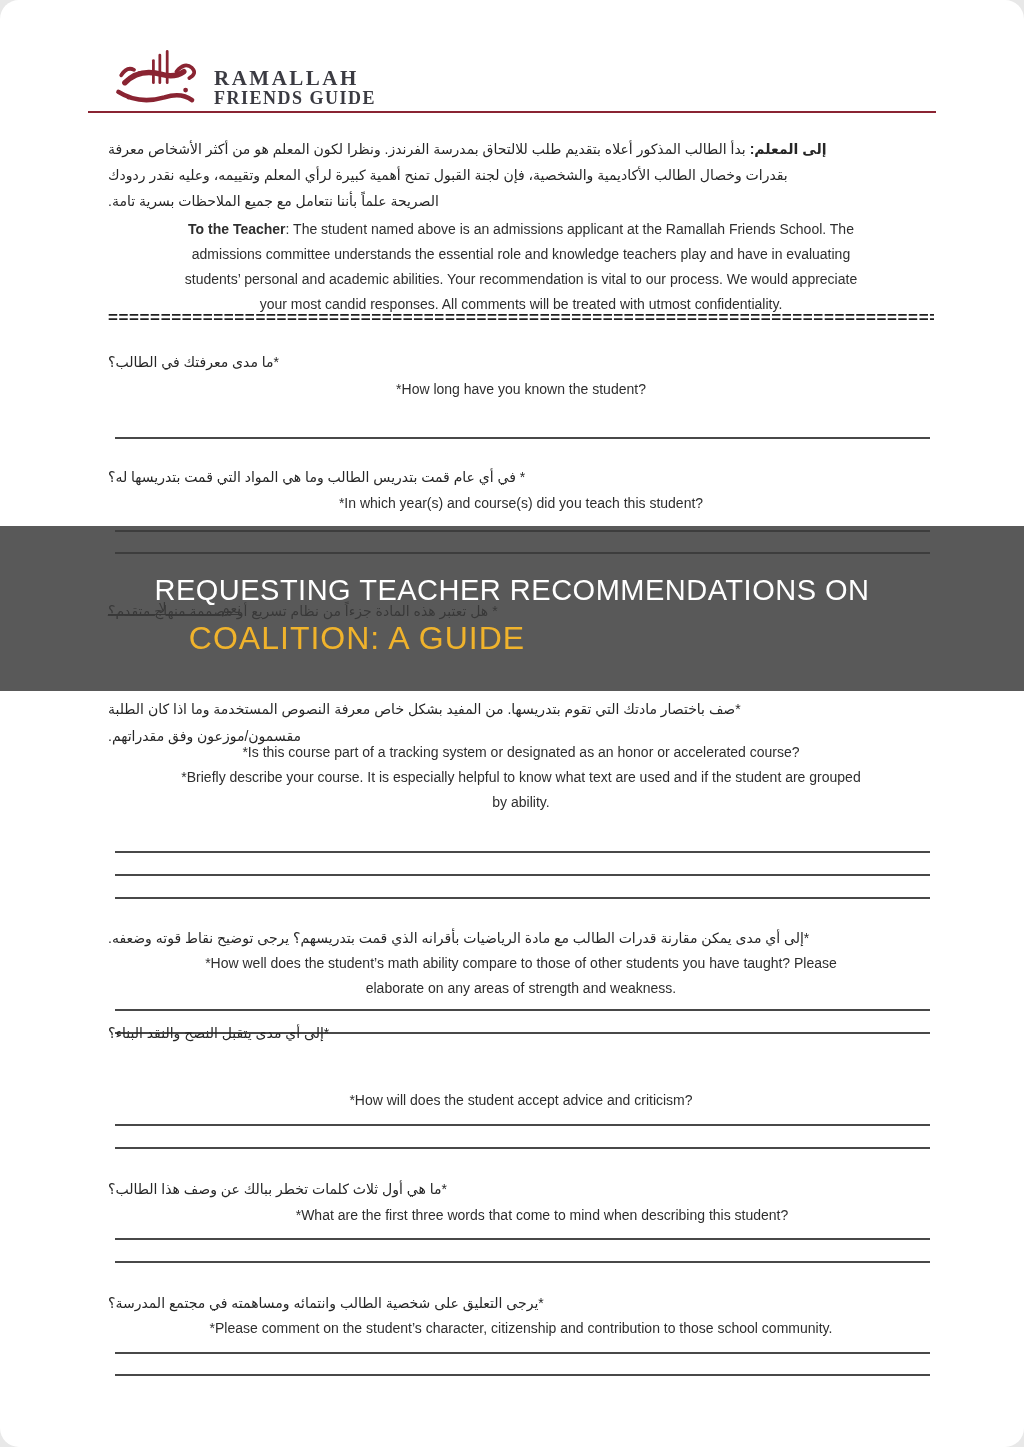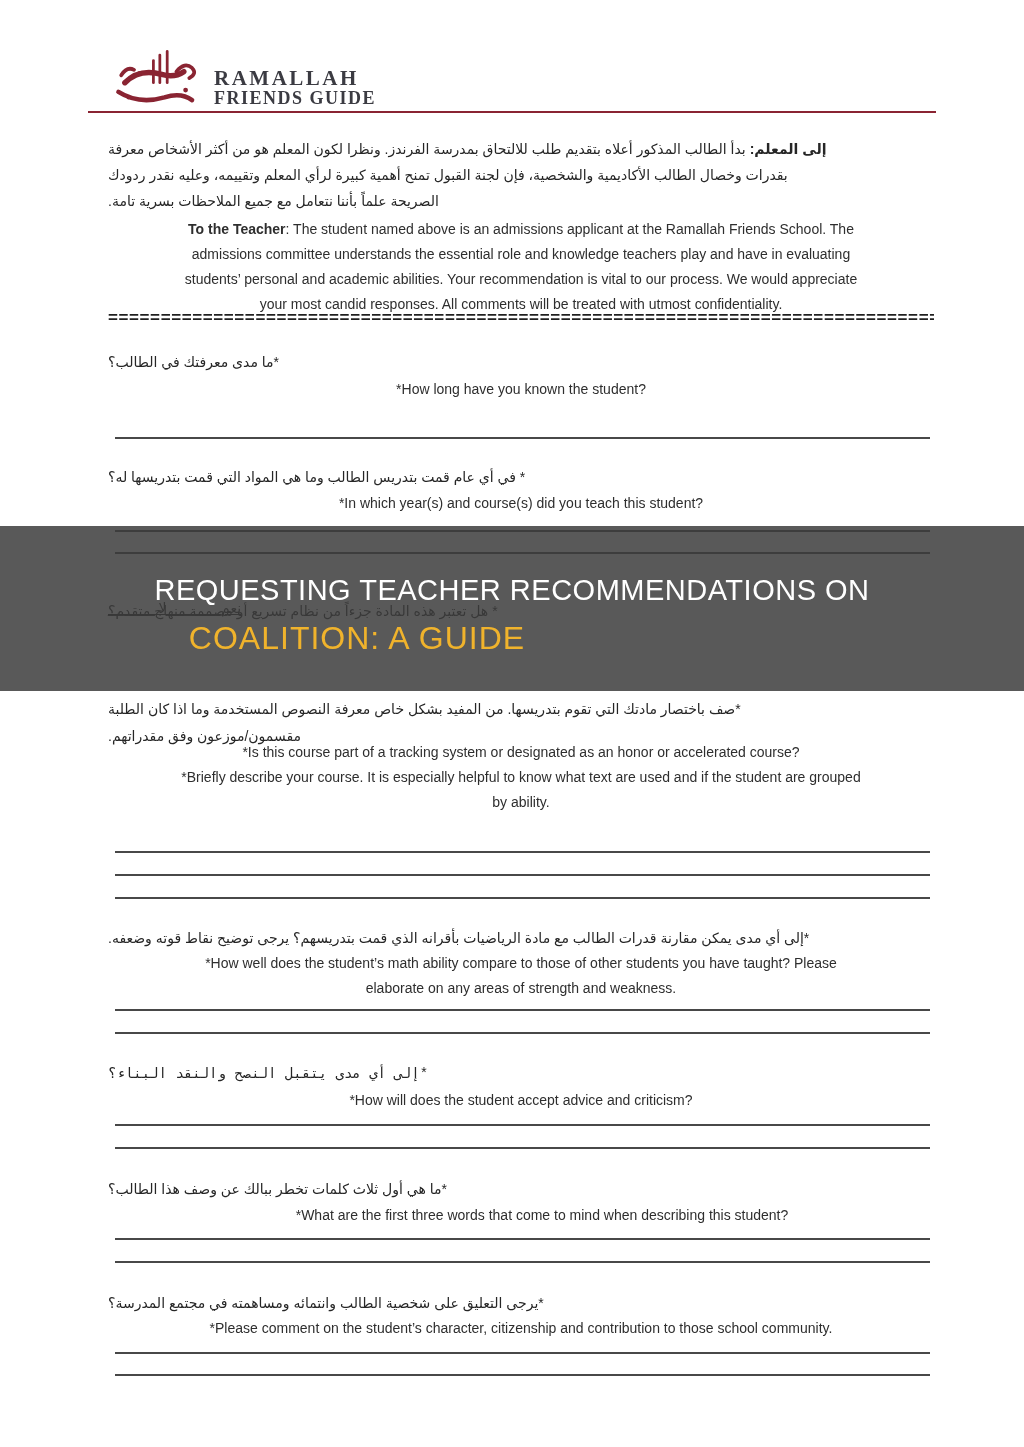--- a/index.html
+++ b/index.html
@@ -4,20 +4,21 @@
 <style>
   html,body{margin:0;padding:0;background:#e8e8e8;}
   .page{
     position:relative;
     width:1024px;height:1447px;
     margin:0 auto;
     background:#ffffff;
     font-family:"Liberation Sans","DejaVu Sans",sans-serif;
     color:#2e2e2e;
     overflow:hidden;
+    border-radius:19px;
   }
   
   .logo-row{position:absolute;top:48px;left:112px;display:flex;align-items:flex-end;gap:10px;}
   .logo-mark{width:92px;height:62px;}
   .logo-text{font-family:"Liberation Serif","DejaVu Serif",serif;color:#3b3b42;line-height:1.05;padding-bottom:2px;}
   .logo-line1{font-size:21px;font-weight:700;letter-spacing:2.5px;}
   .logo-line2{font-size:18px;font-weight:600;letter-spacing:1.5px;}
   .header-rule{position:absolute;top:111px;left:88px;right:88px;border-top:2.5px solid #8a2432;}
   
   .abs{position:absolute;left:108px;right:90px;}
@@ -110,21 +111,21 @@
   <div class="blank" style="top:897px;"></div>
 
   <div class="abs ar" style="top:925px;">*إلى أي مدى يمكن مقارنة قدرات الطالب مع مادة الرياضيات بأقرانه الذي قمت بتدريسهم؟ يرجى توضيح نقاط قوته وضعفه.</div>
   <div class="abs en" style="top:951px;">
     <div>*How well does the student’s math ability compare to those of other students you have taught? Please</div>
     <div>elaborate on any areas of strength and weakness.</div>
   </div>
   <div class="blank" style="top:1009px;"></div>
   <div class="blank" style="top:1032px;"></div>
 
-  <div class="abs ar" style="top:1061px;font-family:Liberation Mono, monospace;">*إلى أي مدى يتقبل النصح والنقد البناء؟</div>
+  <div class="abs ar" style="top:1020px;">*إلى أي مدى يتقبل النصح والنقد البناء؟</div>
   <div class="abs en" style="top:1088px;">*How will does the student accept advice and criticism?</div>
   <div class="blank" style="top:1124px;"></div>
   <div class="blank" style="top:1147px;"></div>
 
   <div class="abs ar" style="top:1176px;">*ما هي أول ثلاث كلمات تخطر ببالك عن وصف هذا الطالب؟</div>
   <div class="abs en" style="top:1203px;margin-left:42px;">*What are the first three words that come to mind when describing this student?</div>
   <div class="blank" style="top:1238px;"></div>
   <div class="blank" style="top:1261px;"></div>
 
   <div class="abs ar" style="top:1290px;">*يرجى التعليق على شخصية الطالب وانتمائه ومساهمته في مجتمع المدرسة؟</div>

